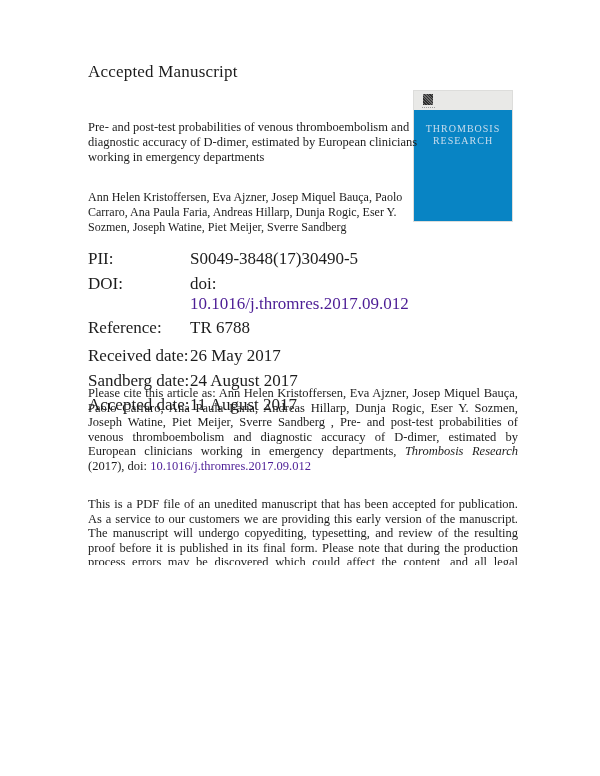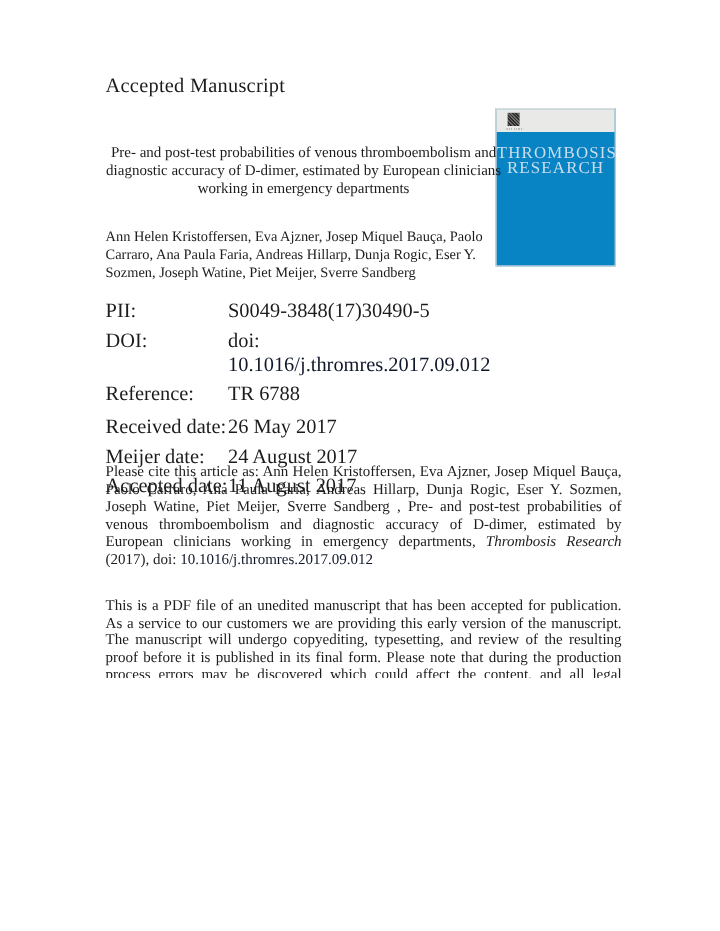--- a/index.html
+++ b/index.html
@@ -11,36 +11,36 @@
     color:#1c1c1c;
     overflow:hidden;
   }
   .heading{
     position:absolute;left:88px;top:62px;
     font-size:17px;font-weight:normal;margin:0;
     letter-spacing:0.2px;
   }
   .title{
     position:absolute;left:88px;top:120px;width:330px;
-    font-size:12.5px;line-height:15px;margin:0;text-align:center;
+    font-size:12.5px;line-height:15px;margin:0;
   }
   .authors{
     position:absolute;left:88px;top:190px;width:334px;
     font-size:12px;line-height:15px;margin:0;
   }
   .meta{
     position:absolute;left:88px;top:249px;width:340px;
     font-size:17px;
   }
   .meta .row{display:flex;margin-bottom:4.5px;}
   .meta .label{width:102px;flex:0 0 102px;}
   .meta .row.gap1{margin-top:6px;}
   .meta .row.gap2{margin-top:8px;align-items:center;}
   .it{font-style:italic;}
-  .link{color:#0f172a;text-decoration:none;cursor:pointer;}
+  .link{color:#4c1d95;text-decoration:none;cursor:pointer;}
   .para{
     position:absolute;left:88px;width:430px;
     font-size:12.5px;line-height:14.5px;text-align:justify;margin:0;
   }
   .cite{top:386px;}
   .disclaimer{top:497px;}
 
   
   .cover{
     position:absolute;left:413px;top:90px;width:100px;height:132px;
@@ -58,21 +58,21 @@
   .logo-microtext{
     position:absolute;left:8px;top:15.5px;width:14px;height:1.5px;
     background:repeating-linear-gradient(90deg,#9b9b9b 0 1px,transparent 1px 2px);
   }
   .cover-front{
     position:absolute;left:0;top:19px;right:0;bottom:0;
     background:#0884c4;
   }
   .cover-title{
     margin-top:13px;text-align:center;
-    font-size:14px;line-height:11.5px;letter-spacing:1px;
+    font-size:10px;line-height:11.5px;letter-spacing:1px;
     color:#cadded;
     font-family:"Liberation Serif", serif;
   }
 </style>
 </head>
 <body>
 
 <div class="page">
 
   <h1 class="heading">Accepted Manuscript</h1>
@@ -102,21 +102,21 @@
     </div>
     <div class="row">
       <span class="label">Reference:</span>
         <span class="value">TR 6788</span>
     </div>
     <div class="row gap2">
       <span class="label">Received date:</span>
         <span class="value">26 May 2017</span>
     </div>
     <div class="row">
-      <span class="label">Meijer date:</span>
+      <span class="label">Sandberg date:</span>
         <span class="value">24 August 2017</span>
     </div>
     <div class="row">
       <span class="label">Accepted date:</span>
         <span class="value">11 August 2017</span>
     </div>
   </div>
 
   <p class="para cite"><span>Please cite this article as: Ann Helen Kristoffersen, Eva Ajzner, Josep Miquel Bauça, Paolo Carraro, Ana Paula Faria, Andreas Hillarp, Dunja Rogic, Eser Y. Sozmen, Joseph Watine, Piet Meijer, Sverre Sandberg , Pre- and post-test probabilities of venous thromboembolism and diagnostic accuracy of D-dimer, estimated by European clinicians working in emergency departments, </span><span class="it">Thrombosis Research</span><span> (2017), doi: </span><a class="link">10.1016/j.thromres.2017.09.012</a></p>
 

